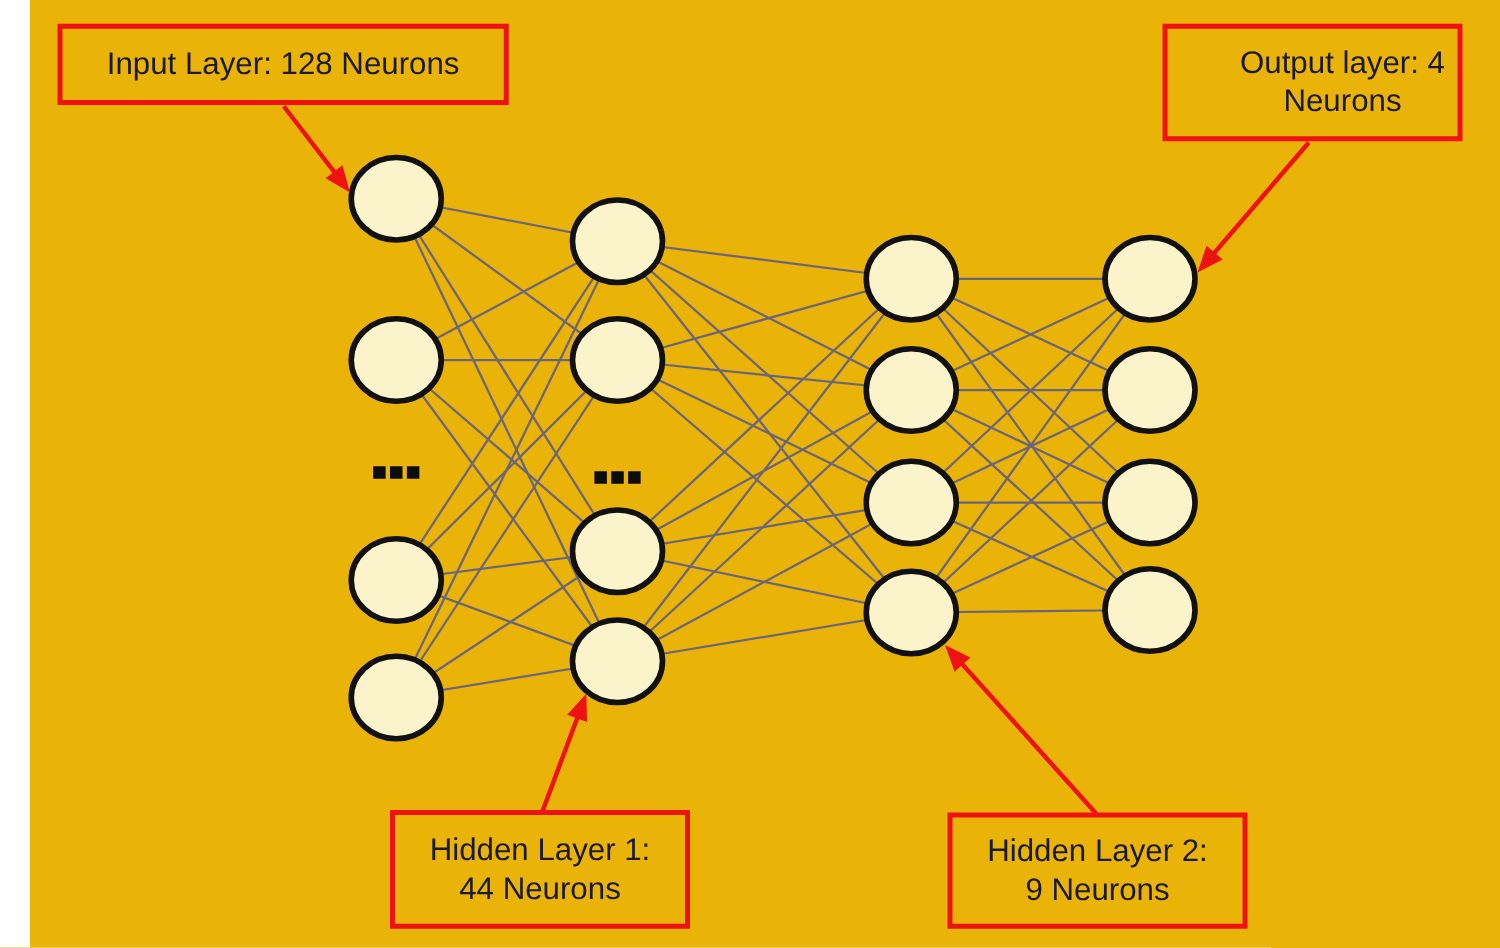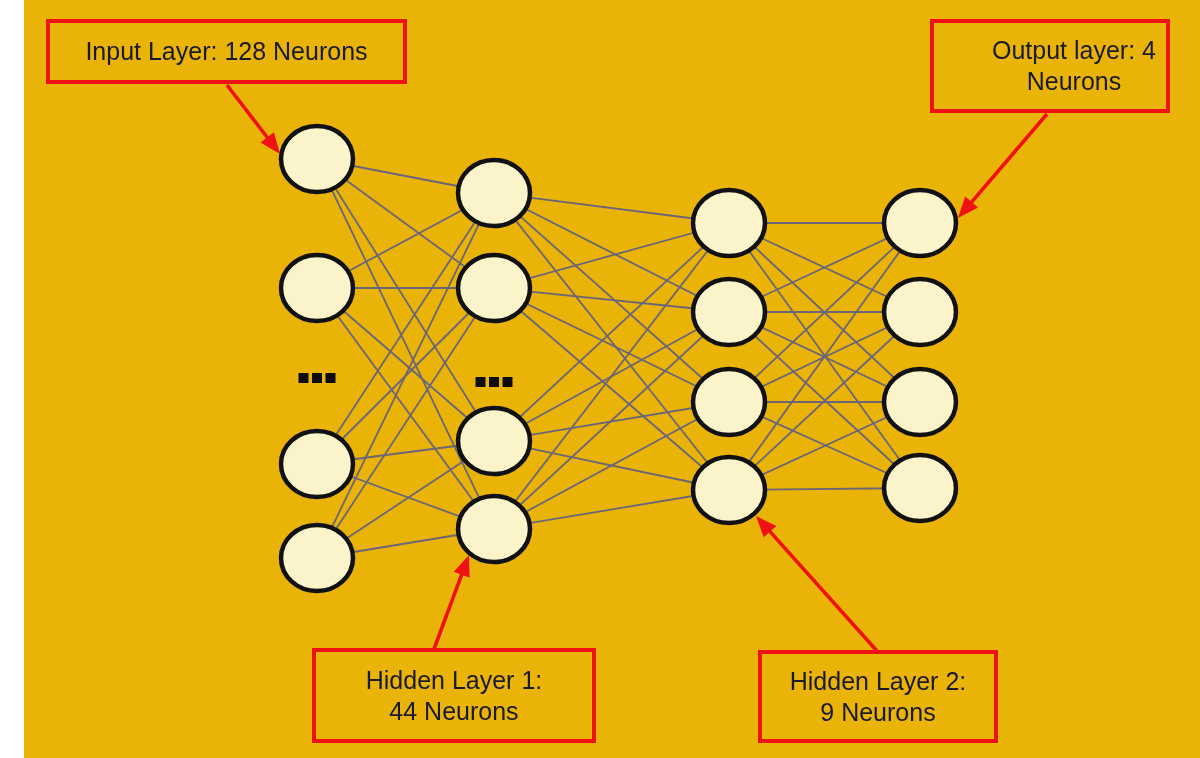--- a/index.html
+++ b/index.html
@@ -17,21 +17,21 @@
     border:4px solid #ee1212;
     color:#1a1a2e;
     display:flex;align-items:center;justify-content:center;
     text-align:center;
     font-size:25px;line-height:31px;
     white-space:pre-line;
     box-sizing:border-box;
   }
   #label-input  {left:22px;  top:19px;  width:361px; height:65px;}
   #label-output {left:906px; top:19px;  width:240px; height:94px;padding-left:48px;}
-  #label-hidden1{left:288px; top:648px; width:284px; height:95px;text-align:center;}
+  #label-hidden1{left:288px; top:648px; width:240px; height:95px;text-align:center;}
   #label-hidden2{left:734px; top:650px; width:240px; height:93px;}
 </style>
 </head>
 <body>
 
 <div class="canvas">
 
   <svg class="net-svg" id="net-svg" width="1200" height="758" viewBox="0 0 1200 758">
     <g id="edges-group">
         <line x1="293" y1="159" x2="470" y2="193" stroke="#6b6578" stroke-width="1.8"></line>

